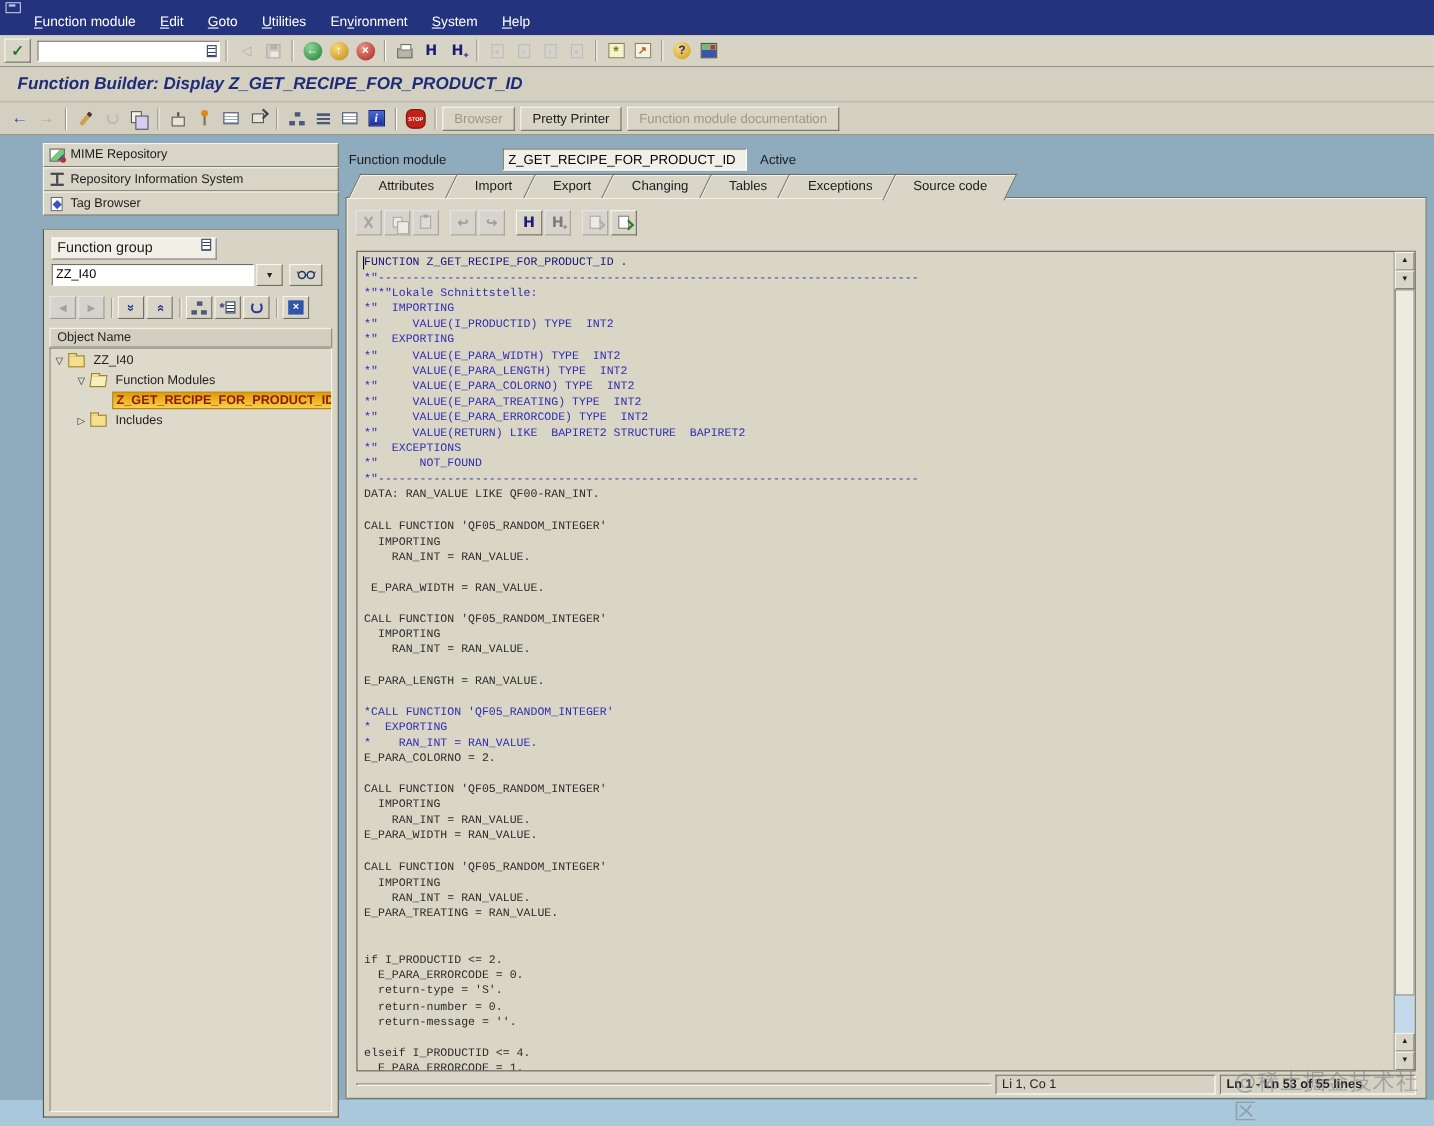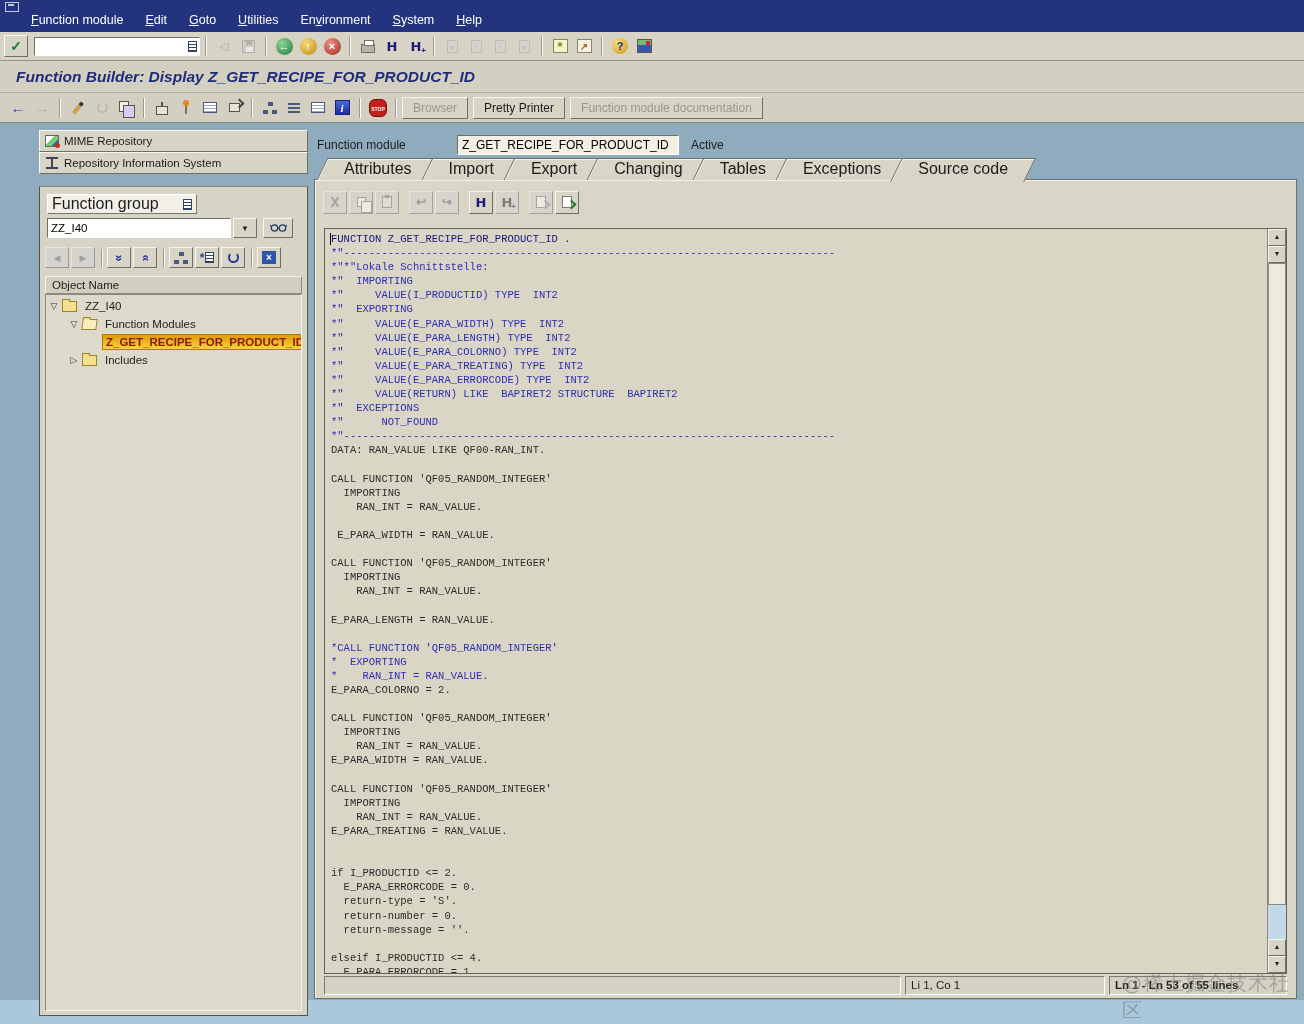--- a/index.html
+++ b/index.html
@@ -88,21 +88,21 @@
   .ibeamic::before{content:"";position:absolute;left:0;right:0;top:0;height:2px;background:#445;box-shadow:0 10px 0 #445;}
   .ibeamic::after{content:"";position:absolute;left:5px;top:2px;width:2px;height:8px;background:#445;}
   .tagic{width:11px;height:13px;border:1px solid #667;background:#fff;position:relative;}
   .tagic::after{content:"";position:absolute;left:2px;top:3px;width:6px;height:6px;background:#3a55c0;transform:rotate(45deg);}
   .truckic{width:15px;height:11px;position:relative;}
   .truckic::before{content:"";position:absolute;left:0;top:0;width:10px;height:6px;background:#c03028;border:1px solid #701812;box-shadow:2px 7px 0 -2px #222,7px 7px 0 -2px #222;}
   .truckic::after{content:"";position:absolute;right:0;top:2px;width:5px;height:4px;background:#d8d4c6;border:1px solid #701812;}
   .side-gap{height:12px;flex:none;}
   .browser-panel{flex:1;background:#d7d3c5;border:1px solid #55554d;border-top-color:#8a8a7e;display:flex;flex-direction:column;padding:5px 5px 4px 5px;min-height:0;}
   .fg-row{display:flex;margin:2px 0 4px 2px;}
-  .fg-combo{width:150px;height:20px;background:#f2f0e6;border:1px solid;border-color:#fff #77776b #77776b #fff;display:flex;align-items:center;font-size:16px;padding:0 4px;gap:22px;}
+  .fg-combo{width:150px;height:20px;background:#f2f0e6;border:1px solid;border-color:#fff #77776b #77776b #fff;display:flex;align-items:flex-start;font-size:13px;padding:0 4px;gap:22px;}
   .fg-combo .lbl{flex:1;}
   .fg-input-row{display:flex;margin-left:2px;align-items:center;}
   .fg-input{width:184px;height:20px;border:1px solid;border-color:#6f6f63 #fff #fff #6f6f63;background:#fff;font-size:11.5px;padding:0 3px;font-family:"Liberation Sans",sans-serif;outline:none;}
   .dd-btn{width:24px;height:20px;margin-left:2px;font-size:8px;color:#222;display:flex;align-items:center;justify-content:center;}
   .glasses-btn{width:30px;height:20px;margin-left:6px;display:flex;align-items:center;justify-content:center;}
   .side-toolbar{display:flex;align-items:center;margin:9px 0 6px 0;}
   .sbtn{width:24px;height:21px;background:#d8d4c6;border:1px solid;border-color:#f6f4ee #6f6f63 #6f6f63 #f6f4ee;display:flex;align-items:center;justify-content:center;margin-right:2px;position:relative;}
   .sbtn.disabled{opacity:.55;filter:grayscale(1);}
   .chev{font-weight:900;color:#24309a;font-size:12px;display:inline-block;}
   .chev.down{transform:rotate(90deg);}
@@ -125,21 +125,21 @@
 
   
   .main{position:absolute;left:311px;right:0;top:0;bottom:0;}
   .fm-row{position:absolute;left:6px;top:12px;height:20px;display:flex;align-items:center;font-size:12px;}
   .fm-label{width:140px;color:#1c1c1c;}
   .fm-input{width:222px;height:20px;border:1px solid;border-color:#6f6f63 #fff #fff #6f6f63;background:#f2f0e6;font-size:12px;padding:0 4px;font-family:"Liberation Sans",sans-serif;outline:none;}
   .fm-status{margin-left:12px;}
   .tabs{position:absolute;left:16px;top:35px;height:23px;display:flex;z-index:3;}
   .tab{position:relative;height:22px;padding:0 17px;margin-right:3px;cursor:default;}
   .tab-bg{position:absolute;left:-5px;right:-5px;top:0;bottom:0;background:#d9d5c7;border:1px solid #70706a;border-bottom:none;transform:skewX(-26deg);box-shadow:inset 1px 1px 0 #f4f2ec;}
-  .tab-label{position:relative;z-index:2;font-size:16px;line-height:22px;white-space:nowrap;}
+  .tab-label{position:relative;z-index:2;font-size:12px;line-height:22px;white-space:nowrap;}
   .tab.active{z-index:5;}
   .tab.active .tab-bg{bottom:-2px;}
   .panel{position:absolute;left:3px;right:7px;top:56px;bottom:25px;background:#d9d5c7;border:1px solid #70706a;box-shadow:inset 1px 1px 0 #f4f2ec;z-index:2;}
   .editor-toolbar{position:absolute;left:8px;top:9px;height:26px;display:flex;align-items:center;}
   .ebtn{width:24px;height:23px;background:#d8d4c6;border:1px solid;border-color:#f6f4ee #6f6f63 #6f6f63 #f6f4ee;display:flex;align-items:center;justify-content:center;margin-right:2px;position:relative;}
   .ebtn.disabled{opacity:.5;filter:grayscale(1);}
   .e-sep{width:8px;}
   .scis{width:12px;height:12px;position:relative;}
   .scis::before,.scis::after{content:"";position:absolute;left:5px;top:0;width:2px;height:12px;background:#777;}
   .scis::before{transform:rotate(35deg);}
@@ -155,21 +155,21 @@
   .editor-wrap{position:absolute;left:9px;right:9px;top:48px;bottom:24px;border:1px solid #63635b;background:#dad6c6;display:flex;}
   .code-area{flex:1;position:relative;overflow:hidden;padding:3px 0 0 6px;}
   .code-line{height:14.1px;line-height:14px;font-size:10.5px;font-family:"Liberation Mono","DejaVu Sans Mono",monospace;white-space:pre;color:#2b2b2b;}
   .code-line.c-c{color:#2d2db2;}
   .code-line.c-k{color:#14147a;}
   .caret{position:absolute;left:5px;top:4px;width:1px;height:12px;background:#000;}
   .vscroll{width:19px;border-left:1px solid #8a8a7e;display:flex;flex-direction:column;background:#c3d8e8;flex:none;}
   .vs-btn{height:17px;background:#d8d4c6;border:1px solid;border-color:#f6f4ee #6f6f63 #6f6f63 #f6f4ee;font-size:7px;line-height:14px;text-align:center;color:#222;flex:none;}
   .vs-track{flex:1;position:relative;}
   .vs-thumb{position:absolute;left:0;right:0;top:0;height:95%;background:#edeadf;border:1px solid #8a8a7e;}
-  .editor-status{position:absolute;left:9px;right:9px;bottom:3px;height:19px;display:flex;gap:4px;}
+  .editor-status{position:absolute;left:9px;right:9px;bottom:3px;height:19px;display:flex;gap:4px;align-items:center;}
   .stat-field{border:1px solid;border-color:#7a7a6e #fff #fff #7a7a6e;background:#d5d1c3;font-size:11.5px;line-height:16px;padding:0 5px;color:#222;white-space:nowrap;}
   .stat-msg{flex:1;}
   .stat-licol{width:200px;}
   .stat-range{width:178px;font-weight:bold;}
 
   .watermark{position:absolute;left:1122px;top:970px;z-index:50;font-size:20px;letter-spacing:1px;color:rgba(120,126,132,.55);font-family:"DejaVu Sans",sans-serif;pointer-events:none;}
 </style>
 </head>
 <body>
 
@@ -326,20 +326,26 @@
     <span class="nav-icon">
             <i class="mimeic"></i>
           </span>
     <span class="nav-label">MIME Repository</span>
   </div>
         <div class="nav-btn ic-ibeam">
     <span class="nav-icon">
             <i class="ibeamic"></i>
           </span>
     <span class="nav-label">Repository Information System</span>
+  </div>
+        <div class="nav-btn ic-tag">
+    <span class="nav-icon">
+            <i class="tagic"></i>
+          </span>
+    <span class="nav-label">Tag Browser</span>
   </div>
       </div>
     <div class="side-gap"></div>
     <div class="browser-panel">
       <div class="fg-row">
         <div class="fg-combo">
           <span class="lbl">Function group</span>
           <span class="listg"></span>
         </div>
       </div>

